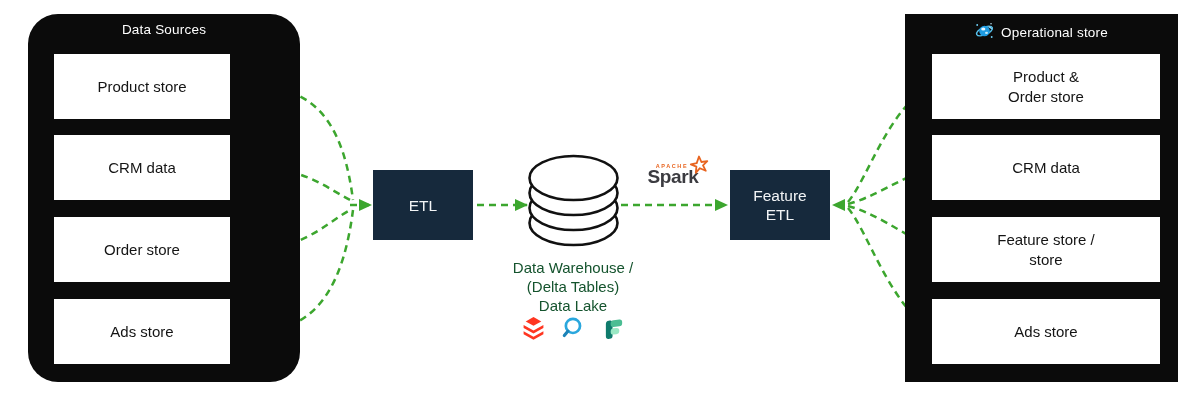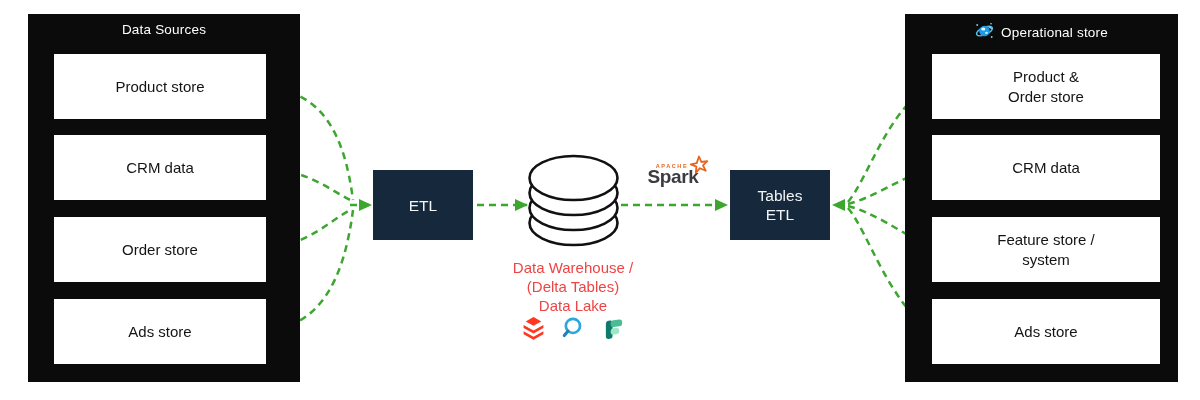--- a/index.html
+++ b/index.html
@@ -12,33 +12,33 @@
   body{background:#ffffff;font-family:"Liberation Sans",sans-serif;}
   .canvas{position:relative;width:1200px;height:400px;background:#ffffff;overflow:hidden;}
 
   .arrows{position:absolute;left:0;top:0;width:1200px;height:400px;pointer-events:none;}
   .arrow{stroke:var(--arrow-green);stroke-width:2.5;fill:none;stroke-dasharray:7 5;}
   .ah{fill:var(--arrow-green);}
 
   .panel{position:absolute;top:14px;width:272px;height:368px;background:var(--panel-black);}
   .panel-title{position:absolute;top:8px;left:0;right:0;display:flex;align-items:center;justify-content:center;gap:7px;
     color:#ffffff;font-size:13.5px;letter-spacing:.2px;}
-  .wbox{position:absolute;left:26px;width:212px;height:65px;background:#ffffff;
+  .wbox{position:absolute;left:26px;width:176px;height:65px;background:#ffffff;
     display:flex;flex-direction:column;align-items:center;justify-content:center;
     font-size:15px;color:#141414;text-align:center;line-height:20px;}
   .panel-right .wbox{left:27px;width:228px;}
 
   .navybox{position:absolute;top:170px;width:100px;height:70px;background:var(--box-navy);
     display:flex;flex-direction:column;align-items:center;justify-content:center;
     color:#f2f4f6;font-size:15.5px;line-height:19px;text-align:center;}
 
   .cylinder{position:absolute;left:525px;top:150px;}
 
   .wh-caption{position:absolute;left:473px;top:258px;width:200px;text-align:center;
-    font-size:15px;color:#ef4444;line-height:19px;}
+    font-size:15px;color:#14532d;line-height:19px;}
 
   .wh-icons{position:absolute;left:473px;top:316px;width:200px;display:flex;justify-content:center;gap:16px;align-items:center;}
   .wh-icons svg{display:block;}
 
   .spark{position:absolute;left:641px;top:163px;width:64px;height:36px;}
   .spark-apache{display:block;text-align:center;font-size:5.5px;letter-spacing:1.6px;
     color:var(--spark-orange);font-weight:bold;margin-left:-2px;}
   .spark-name{display:block;text-align:center;font-size:19px;font-weight:bold;color:#3b3b40;
     letter-spacing:-.4px;line-height:15px;}
   .spark-star{position:absolute;right:-4px;top:-8px;}
@@ -66,21 +66,21 @@
     <path class="arrow" d="M621,205 L727,205" marker-end="url(#ah)"></path>
 
     <polygon class="ah" points="832,205 845,199 845,211"></polygon>
 
     <path class="arrow" d="M848,202 C868,178 888,110 929,87" marker-end="url(#ah)"></path>
     <path class="arrow" d="M848,204 C872,198 898,180 929,168" marker-end="url(#ah)"></path>
     <path class="arrow" d="M848,206 C872,212 898,230 929,247" marker-end="url(#ah)"></path>
     <path class="arrow" d="M848,208 C868,232 888,300 929,329" marker-end="url(#ah)"></path>
   </svg>
 
-  <div class="panel panel-left" style="left:28px;">
+  <div class="panel panel-left" style="left:28px;border-radius:30px;">
     <div class="panel-title">Data Sources</div>
     <div class="wbox" style="top:40px;">
       <span>Product store</span>
     </div>
     <div class="wbox" style="top:121px;">
       <span>CRM data</span>
     </div>
     <div class="wbox" style="top:203px;">
       <span>Order store</span>
     </div>
@@ -141,21 +141,21 @@
     <span class="spark-apache">APACHE</span>
     <span class="spark-name">Spark</span>
     <span class="spark-star">
       <svg width="20" height="20" viewBox="0 0 20 20">
         <polygon points="10,1.5 12.4,7 18.3,6.2 14,10.3 16.8,15.8 10.9,13.2 6.8,17.8 7.4,11.7 1.8,9.4 7.7,8.1" fill="#ffffff" stroke="#e8641f" stroke-width="1.8" stroke-linejoin="round"></polygon>
       </svg>
     </span>
   </div>
 
   <div class="navybox" style="left:730px;">
-    <span>Tables</span>
+    <span>Feature</span>
     <span>ETL</span>
   </div>
 
   <div class="panel panel-right" style="left:905px;width:273px;">
     <div class="panel-title">
       <span>
         <svg width="19" height="18" viewBox="0 0 20 19">
           <ellipse cx="10" cy="9.5" rx="9" ry="4" fill="none" stroke="#56c2ee" stroke-width="1.5" transform="rotate(-24 10 9.5)"></ellipse>
           <circle cx="10" cy="9.5" r="5.6" fill="#1e9be2"></circle>
           <path d="M6.5,7.5 a2.2,1.6 0 1 0 4.4,0 a2.2,1.6 0 1 0 -4.4,0" fill="#eaf7ff"></path>
@@ -170,20 +170,20 @@
     </div>
     <div class="wbox" style="top:40px;">
       <span>Product &amp;</span>
       <span>Order store</span>
     </div>
     <div class="wbox" style="top:121px;">
       <span>CRM data</span>
     </div>
     <div class="wbox" style="top:203px;">
       <span>Feature store /</span>
-      <span>system</span>
+      <span>store</span>
     </div>
     <div class="wbox" style="top:285px;">
       <span>Ads store</span>
     </div>
   </div>
 
 </div>
 
 </body></html>

